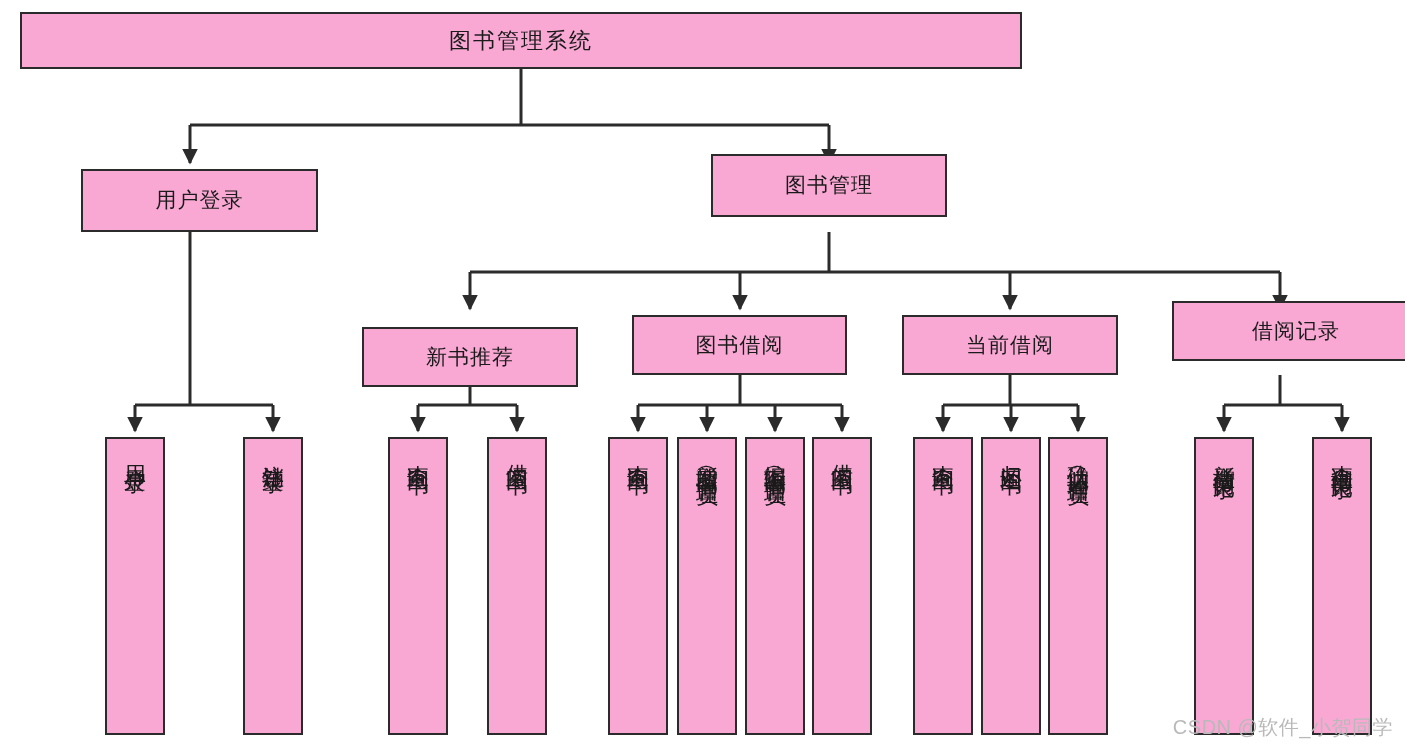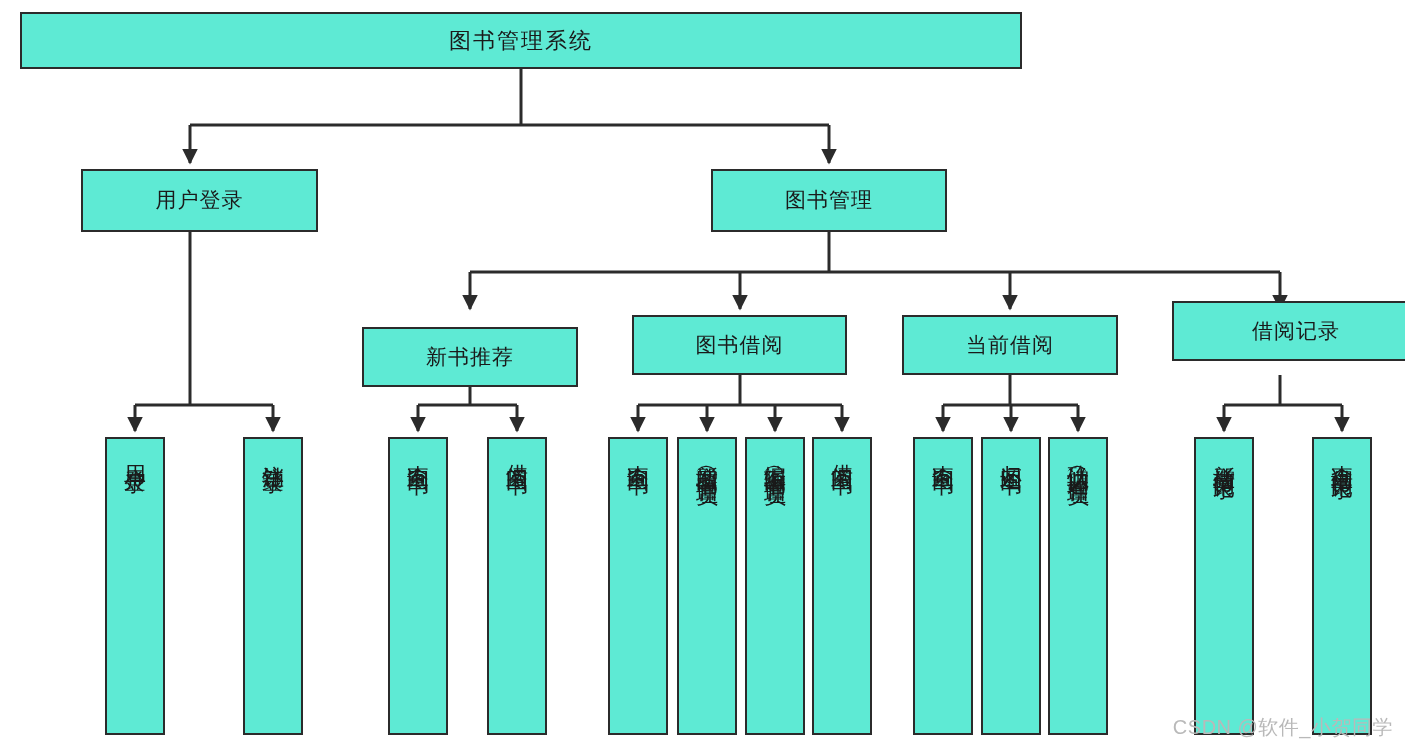--- a/index.html
+++ b/index.html
@@ -22,21 +22,21 @@
     position: absolute;
     left: 0;
     top: 0;
     width: 1405px;
     height: 747px;
     pointer-events: none;
   }
   .node {
     position: absolute;
     box-sizing: border-box;
-    background: #5eead4;
+    background: #f9a8d4;
     border: 2px solid #2b2b2b;
     display: flex;
     align-items: center;
     justify-content: center;
     color: #1a1a1a;
     z-index: 2;
   }
   .node .node-label {
     display: block;
     text-align: center;
@@ -133,21 +133,21 @@
   </svg>
 
   <div class="node horiz root" style="left: 20px; top: 12px; width: 1002px; height: 57px;">
     <span class="node-label">图书管理系统</span>
   </div>
 
   <div class="node horiz" style="left: 81px; top: 169px; width: 237px; height: 63px;">
     <span class="node-label">用户登录</span>
   </div>
 
-  <div class="node horiz" style="left: 711px; top: 169px; width: 236px; height: 63px;">
+  <div class="node horiz" style="left: 711px; top: 154px; width: 236px; height: 63px;">
     <span class="node-label">图书管理</span>
   </div>
 
   <div class="node horiz" style="left: 362px; top: 327px; width: 216px; height: 60px;">
     <span class="node-label">新书推荐</span>
   </div>
 
   <div class="node horiz" style="left: 632px; top: 315px; width: 215px; height: 60px;">
     <span class="node-label">图书借阅</span>
   </div>

